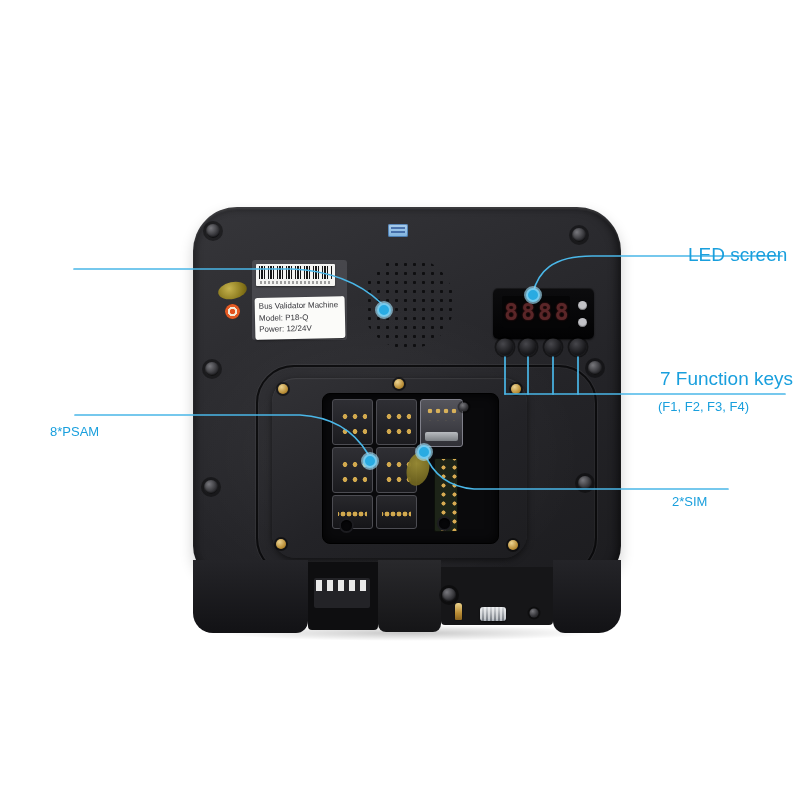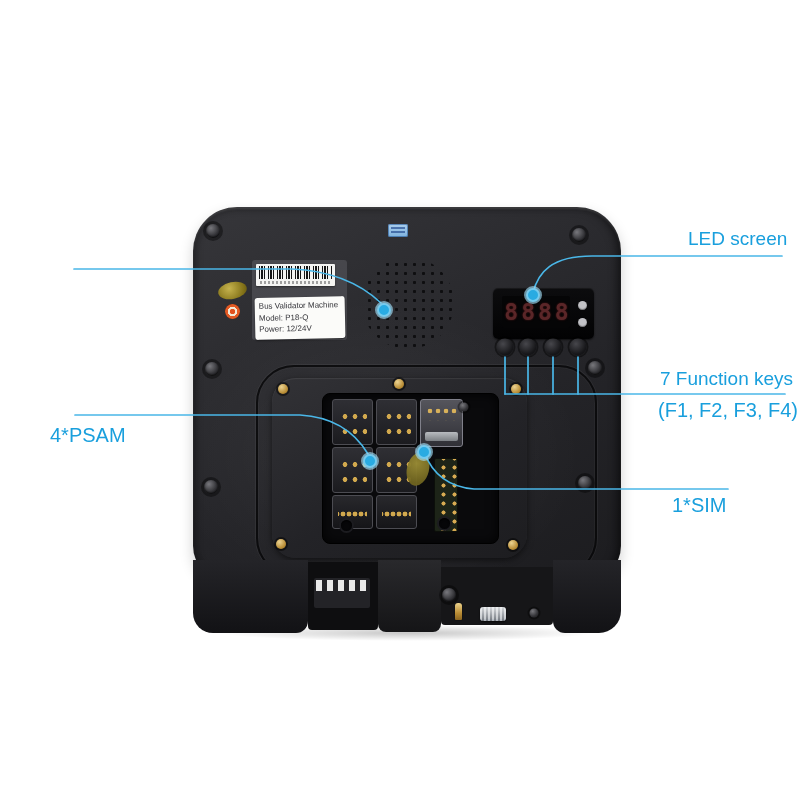--- a/index.html
+++ b/index.html
@@ -115,21 +115,21 @@
     background:linear-gradient(180deg,#ecd28c,#b98c34 60%,#8a6420);box-shadow:0 0 1px #000;}
   .barrel-connector{position:absolute;left:39px;top:40px;width:26px;height:14px;border-radius:3px;
     background:repeating-linear-gradient(90deg,#c9cbce 0 2px,#85888c 2px 4px),linear-gradient(180deg,#d4d6d8,#6c6e71);
     background-blend-mode:overlay;box-shadow:0 1px 2px rgba(0,0,0,.7);}
 
   
   .callout-svg{position:absolute;left:0;top:0;width:800px;height:800px;pointer-events:none;}
   .callout-line{fill:none;stroke:var(--annotation-line);stroke-width:1.7;stroke-linecap:round;}
   .callout-dot{fill:var(--annotation-dot);stroke:rgba(160,220,245,.65);stroke-width:4;}
   .callout-label{position:absolute;color:var(--annotation-text);font-size:19px;white-space:nowrap;}
-  .callout-label.big{font-size:20px;}
+  .callout-label.big{font-size:13px;}
 </style>
 </head>
 <body>
 
 <div class="stage">
 
   <div class="device">
     <div class="device-shadow"></div>
     <div class="device-body"></div>
 
@@ -235,19 +235,19 @@
     <path class="callout-line" d="M528,357 V394"></path>
     <path class="callout-line" d="M553,357 V394"></path>
     <path class="callout-line" d="M578,357 V394"></path>
     <path class="callout-line" d="M505,394 H785"></path>
     <path class="callout-line" d="M75,415 H300 C335,417 356,434 368,454"></path>
     <circle class="callout-dot" cx="370" cy="461" r="7"></circle>
     <path class="callout-line" d="M424,452 C432,473 448,487 474,489 H728"></path>
     <circle class="callout-dot" cx="424" cy="452" r="7"></circle>
   </svg>
 
-  <div class="callout-label" style="left:688px;top:228px;">LED screen</div>
+  <div class="callout-label" style="left:688px;top:244px;">LED screen</div>
   <div class="callout-label" style="left:660px;top:368px;">7 Function keys</div>
   <div class="callout-label big" style="left:658px;top:399px;">(F1, F2, F3, F4)</div>
-  <div class="callout-label big" style="left:50px;top:424px;">4*PSAM</div>
-  <div class="callout-label big" style="left:672px;top:494px;">1*SIM</div>
+  <div class="callout-label big" style="left:50px;top:424px;">8*PSAM</div>
+  <div class="callout-label big" style="left:672px;top:494px;">2*SIM</div>
 
 </div>
 
 </body></html>

